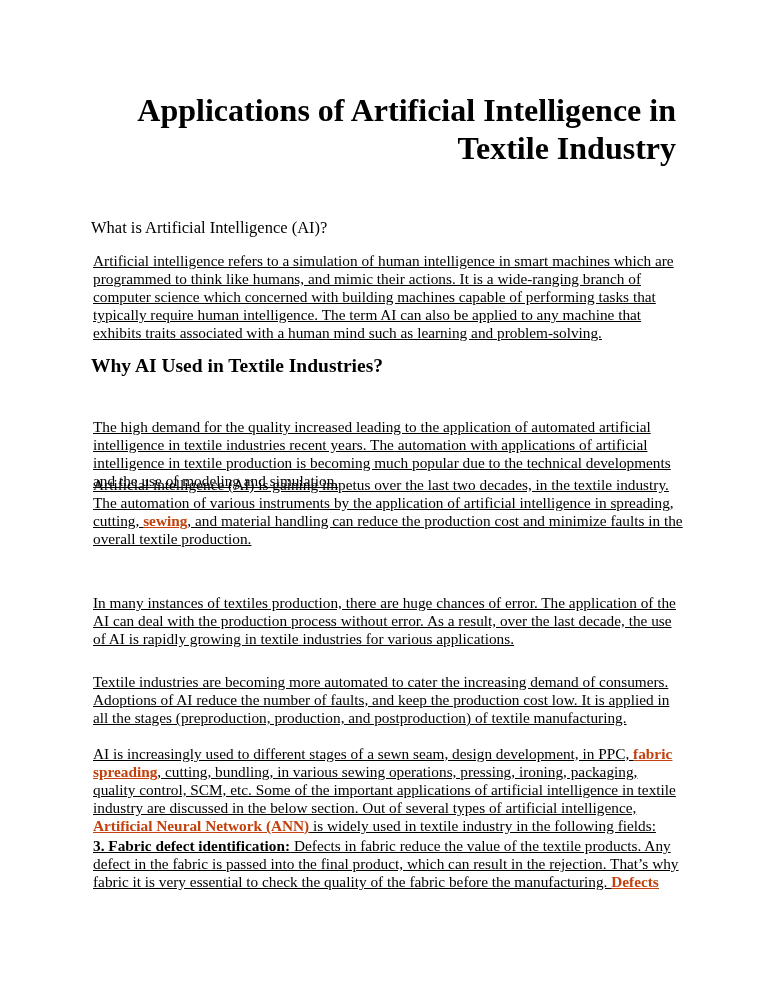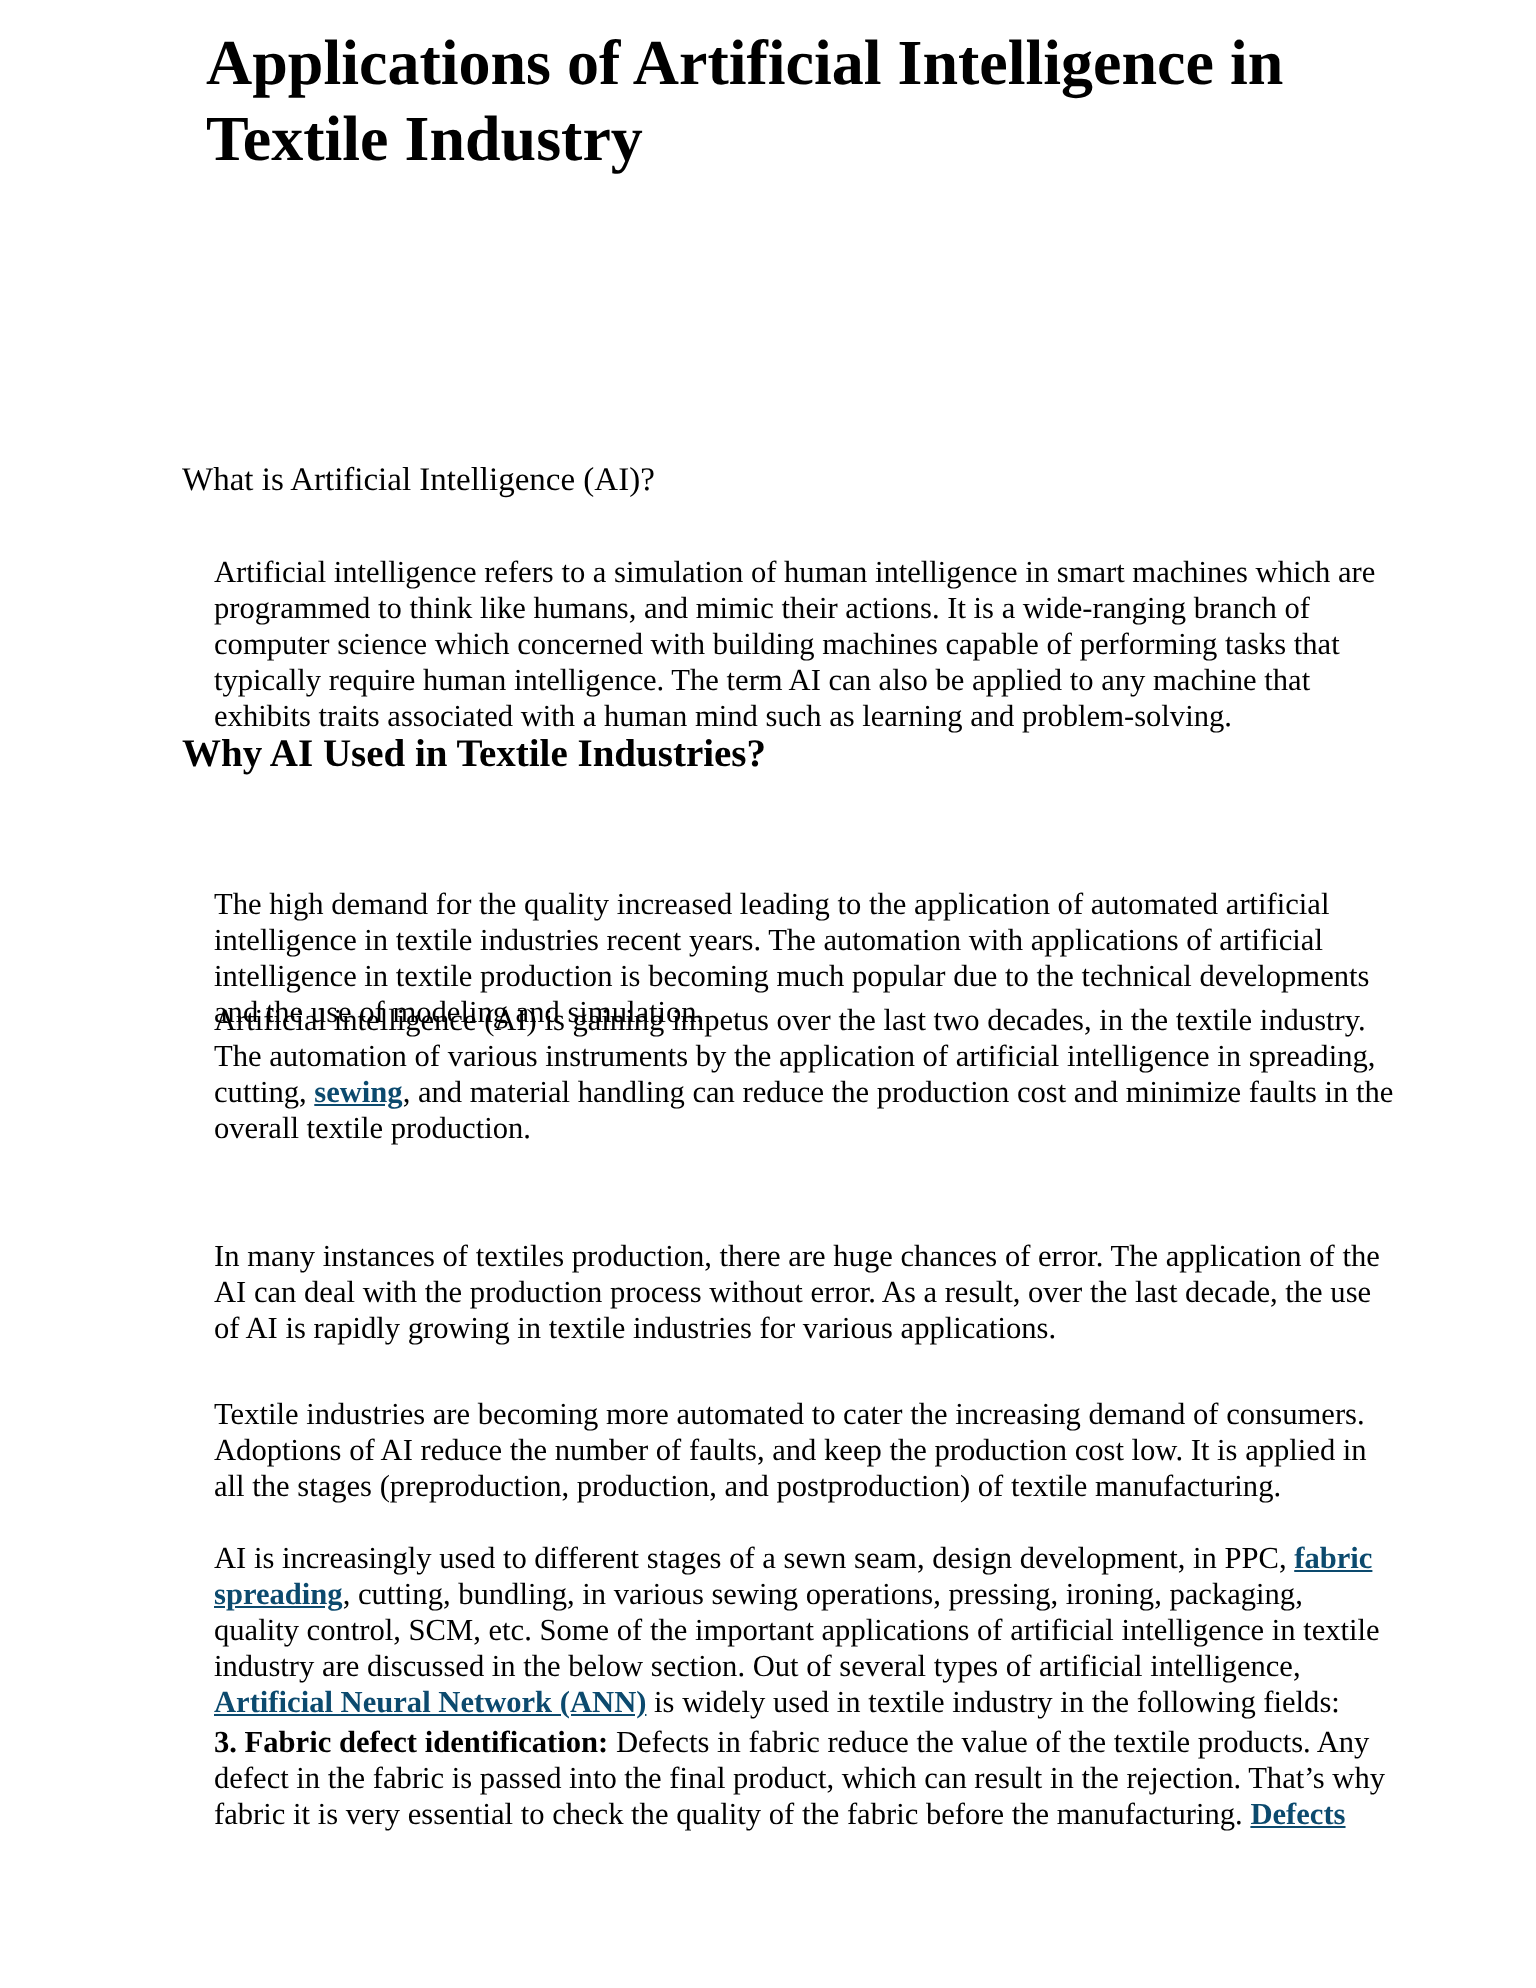--- a/index.html
+++ b/index.html
@@ -4,35 +4,35 @@
 <style>
   html, body { margin: 0; padding: 0; background: #ffffff; }
   body {
     width: 768px; height: 994px; overflow: hidden;
     font-family: "Liberation Serif", "DejaVu Serif", serif;
     color: #000000;
   }
   .page { position: relative; padding: 0 92px 0 91px; }
   h1 {
     font-size: 32px; line-height: 38px; font-weight: bold;
-    margin: 12px; 
+    margin: 0; padding-top: 91px; text-align: right;
   }
   h3.sub {
     font-size: 16.5px; line-height: 20px; font-weight: normal;
     margin: 0; position: absolute; left: 91px;
   }
   h2.sec {
     font-size: 19.5px; line-height: 24px; font-weight: bold;
     margin: 0; position: absolute; left: 91px;
   }
   p.para {
-    font-size: 15.3px; line-height: 18px; margin: 16px;
-    position: absolute; left: 91px; width: 590px;
+    font-size: 15.3px; line-height: 18px; margin: 2px;
+    position: absolute; left: 91px; width: 590px; text-decoration: underline;
   }
-  a.link { color: #0c4a6e; font-weight: bold; text-decoration: underline; }
+  a.link { color: #c2410c; font-weight: bold; text-decoration: underline; }
   .b { font-weight: bold; }
 </style>
 </head>
 <body>
 
 <div class="page">
   <h1>Applications of Artificial Intelligence in Textile Industry</h1>
 
   <h3 class="sub" style="top:218px;">What is Artificial Intelligence (AI)?</h3>
   <p class="para" style="top:250px;">Artificial intelligence refers to a simulation of human intelligence in smart machines which are programmed to think like humans, and mimic their actions. It is a wide-ranging branch of computer science which concerned with building machines capable of performing tasks that typically require human intelligence. The term AI can also be applied to any machine that exhibits traits associated with a human mind such as learning and problem-solving.</p>

